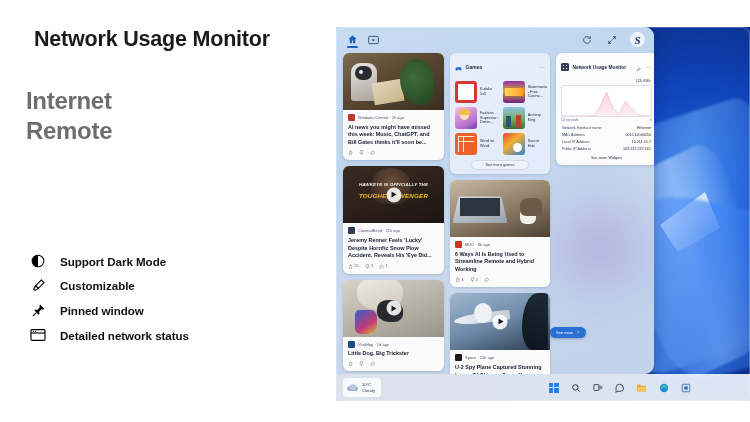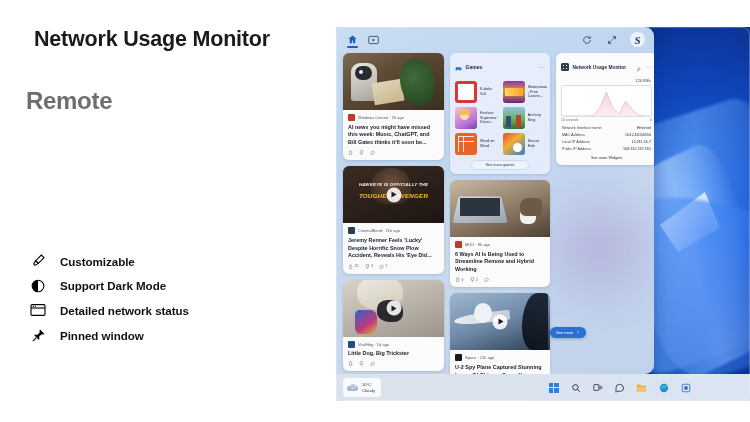--- a/index.html
+++ b/index.html
@@ -256,61 +256,62 @@
     border-radius: 8px; pointer-events: none;
     box-shadow: inset 0 0 0 1px rgba(255,255,255,.25);
   }
 </style>
 </head>
 <body>
 
 <div class="promo">
   <div class="promo-title">Network Usage Monitor</div>
   <div class="promo-sub">
+    <div>Internet</div>
     <div>Remote</div>
   </div>
 
   <div class="features">
+    <div class="feature-row">
+      <span class="feature-ico">
+        <svg width="14" height="14" viewBox="0 0 24 24">
+          <circle cx="12" cy="12" r="10" fill="none" stroke="#000" stroke-width="1.8"></circle>
+          <path d="M12 2a10 10 0 000 20V2z" fill="#000"></path>
+        </svg>
+      </span>
+      <span class="feature-label">Support Dark Mode</span>
+    </div>
     <div class="feature-row">
       <span class="feature-ico">
         <svg width="16" height="16" viewBox="0 0 24 24" fill="none" stroke="#000" stroke-width="1.6">
           <path d="M17 3l4 4-8.5 8.5-4-4L17 3z"></path>
             <path d="M8.5 11.5l4 4-5 3-2-2 3-5z"></path>
         </svg>
       </span>
       <span class="feature-label">Customizable</span>
     </div>
     <div class="feature-row">
       <span class="feature-ico">
-        <svg width="14" height="14" viewBox="0 0 24 24">
-          <circle cx="12" cy="12" r="10" fill="none" stroke="#000" stroke-width="1.8"></circle>
-          <path d="M12 2a10 10 0 000 20V2z" fill="#000"></path>
+        <svg width="15" height="15" viewBox="0 0 24 24" fill="#000">
+          <path d="M14.5 2.5l7 7-2 1-2.4-.6-4.2 4.2.7 3.3-1.3 1.3-7-7L6.6 10.4l3.3.7 4.2-4.2-.6-2.4 1-2z"></path>
+          <path d="M8.5 15.5L3 21" stroke="#000" stroke-width="1.7"></path>
         </svg>
       </span>
-      <span class="feature-label">Support Dark Mode</span>
+      <span class="feature-label">Pinned window</span>
     </div>
     <div class="feature-row">
       <span class="feature-ico">
         <svg width="16" height="14" viewBox="0 0 24 20" fill="none" stroke="#000" stroke-width="1.7">
           <rect x="1.5" y="2" width="21" height="16" rx="1.6"></rect>
           <path d="M1.5 7h21"></path>
           <circle cx="5" cy="4.6" r=".9" fill="#000" stroke="none"></circle>
           <circle cx="8" cy="4.6" r=".9" fill="#000" stroke="none"></circle>
         </svg>
       </span>
       <span class="feature-label">Detailed network status</span>
-    </div>
-    <div class="feature-row">
-      <span class="feature-ico">
-        <svg width="15" height="15" viewBox="0 0 24 24" fill="#000">
-          <path d="M14.5 2.5l7 7-2 1-2.4-.6-4.2 4.2.7 3.3-1.3 1.3-7-7L6.6 10.4l3.3.7 4.2-4.2-.6-2.4 1-2z"></path>
-          <path d="M8.5 15.5L3 21" stroke="#000" stroke-width="1.7"></path>
-        </svg>
-      </span>
-      <span class="feature-label">Pinned window</span>
     </div>
   </div>
 </div>
 
 <div class="shot">
   <div class="wallpaper">
     <div class="wall-ribbon a"></div>
     <div class="wall-ribbon b"></div>
     <div class="wall-ribbon c"></div>
     <div class="wall-ribbon d"></div>

